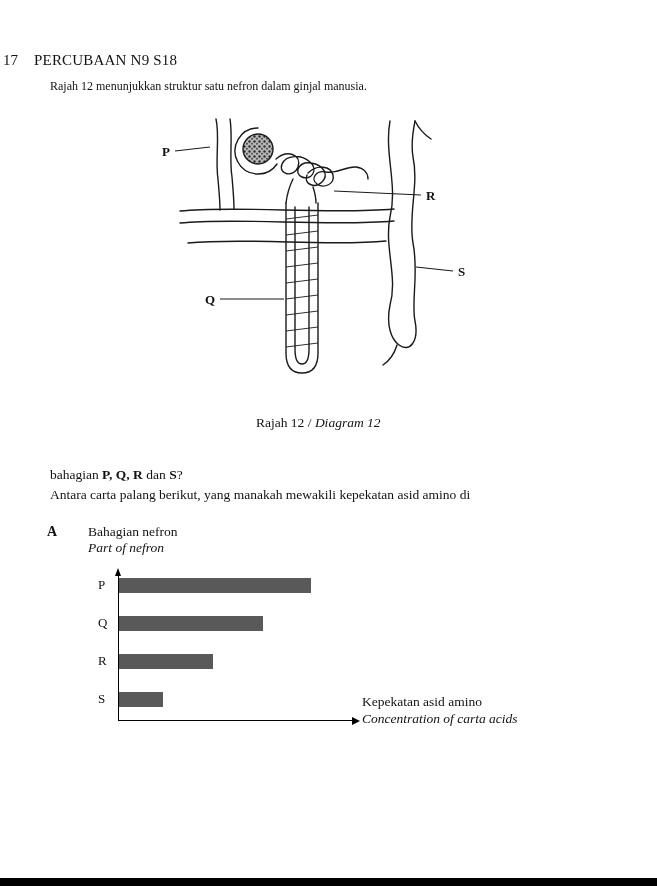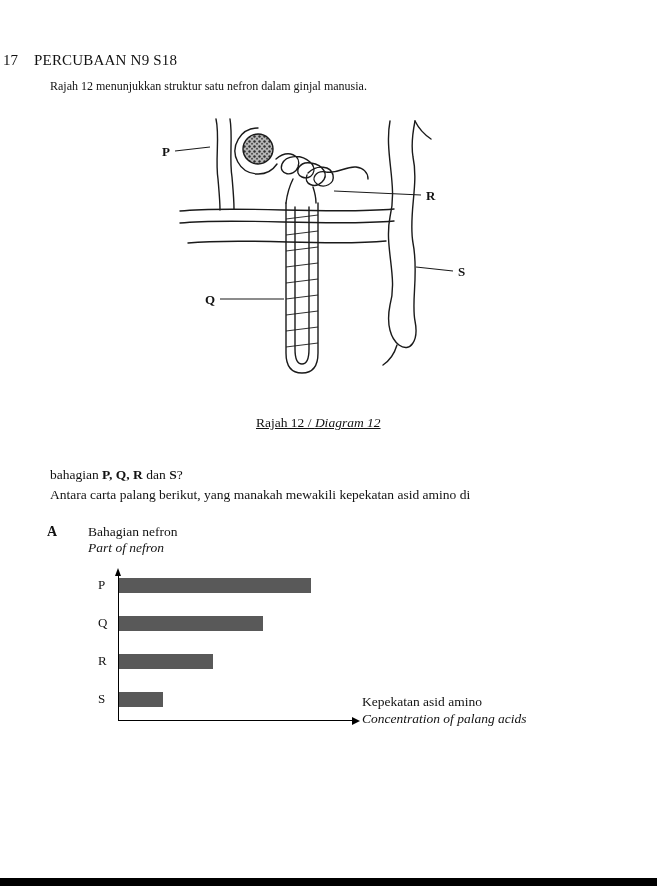--- a/index.html
+++ b/index.html
@@ -13,21 +13,21 @@
 
   .q-header { padding:52px 0 0 3px; font-size:15px; }
   .q-header .num { margin-right:16px; }
   .q-header .title { font-weight:normal; letter-spacing:0.2px; }
 
   .intro { margin:8px 8px 0 50px; font-size:12px; line-height:1.5; }
 
   .figure-wrap { margin:20px 0 0 158px; width:330px; }
   svg text { font-family:"Liberation Serif", serif; font-weight:bold; font-size:13px; fill:#111; }
 
-  .caption { margin:16px 0 0 256px; font-size:13.5px;text-decoration:underline; }
+  .caption { margin:16px 0 0 256px; font-size:13.5px; }
 
   .question { margin:34px 0 0 50px; font-size:13.5px; line-height:1.5; }
 
   .option-section { position:relative; margin-top:18px; height:266px; }
   .opt-letter { position:absolute; left:47px; top:0; font-size:14px; font-weight:bold; }
   .chart-block { position:absolute; left:88px; top:0; }
   .chart-title { font-size:13.5px; line-height:1.22; margin-bottom:12px; }
 
   .chart-area { position:relative; width:540px; height:153px; }
   .axis-v { position:absolute; left:30px; top:3px; bottom:0; width:1px; background:#000; }
@@ -145,19 +145,19 @@
           <div class="bar-row">
             <span class="bar-label">S</span>
             <div class="bar" style="width: 44px; background: rgb(89, 89, 89);"></div>
           </div>
         </div>
       <div class="axis-h">
           <div class="arrow-right"></div>
         </div>
       <div class="xlabel">
         <div>Kepekatan asid amino</div>
-        <div class="it">Concentration of palang acids</div>
+        <div class="it">Concentration of carta acids</div>
       </div>
     </div>
   </div>
 </div>
 
 <div class="bottom-bar"></div>
 
 </body></html>

